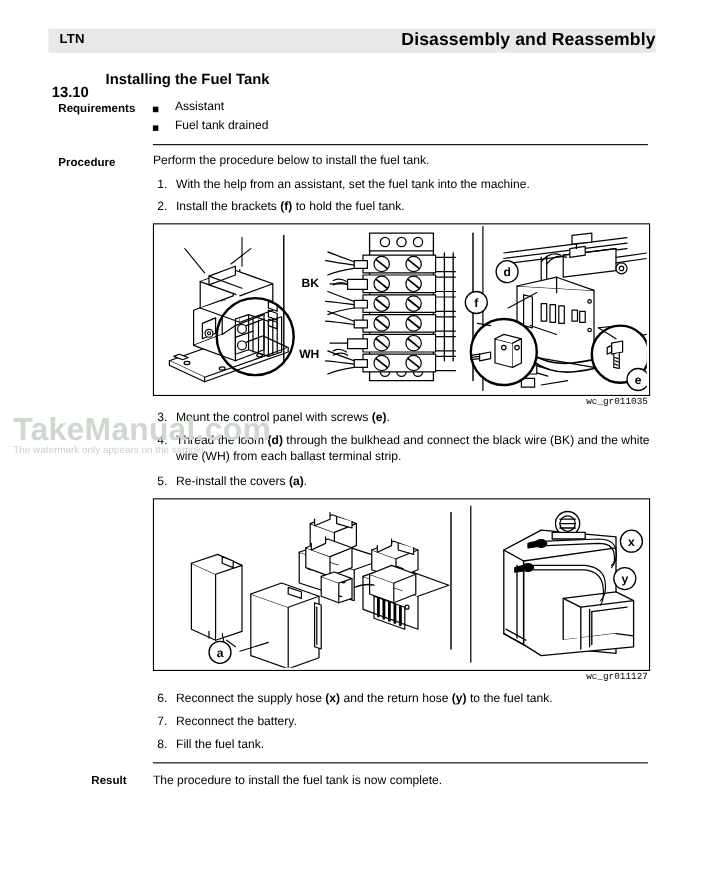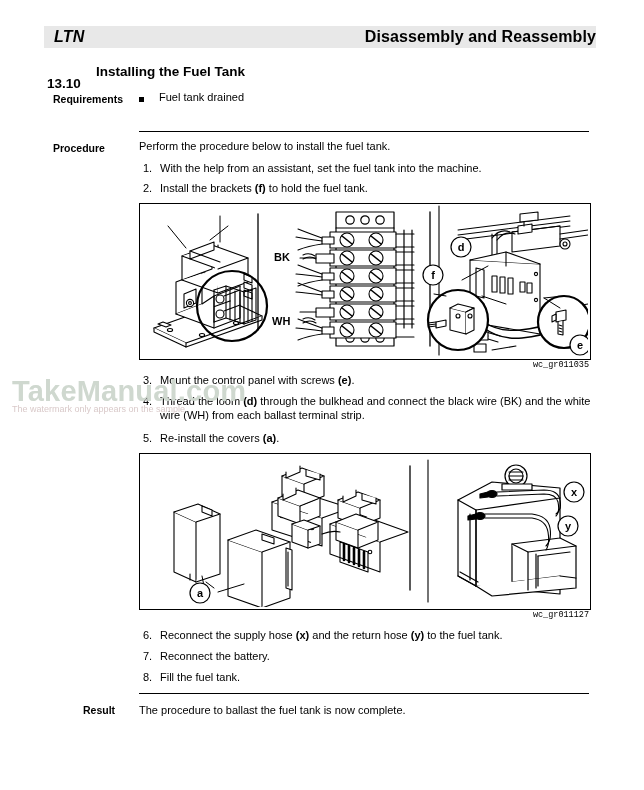--- a/index.html
+++ b/index.html
@@ -14,21 +14,21 @@
   }
   .page{position:absolute;left:0;top:0;width:644px;height:790px;}
 
   
   .header-band{
     position:absolute;left:44px;top:26px;width:552px;height:22px;
     background:#e8e8e8;
   }
   .header-left{
     position:absolute;left:54px;top:28px;
-    font-size:16px;font-weight:bold;letter-spacing:0.2px;font-style:italic;
+    font-size:12px;font-weight:bold;letter-spacing:0.2px;
   }
   .header-right{
     position:absolute;right:48px;top:28px;
     font-size:16px;font-weight:bold;text-align:right;letter-spacing:0.1px;
   }
 
   
   .sec-num{
     position:absolute;left:47px;top:64px;
     font-size:13.5px;font-weight:bold;margin-top:12px;
@@ -117,20 +117,24 @@
 
   <div class="header-band"></div>
   <div class="header-left">LTN</div>
   <div class="header-right">Disassembly and Reassembly</div>
 
   <div class="sec-num">13.10</div>
   <div class="sec-title">Installing the Fuel Tank</div>
 
   <div class="lbl lbl-req">Requirements</div>
   <div class="req-list">
+    <div class="req-item">
+      <span class="req-bullet"></span>
+      <span class="req-text">Assistant</span>
+    </div>
     <div class="req-item">
       <span class="req-bullet"></span>
       <span class="req-text">Fuel tank drained</span>
     </div>
   </div>
 
   <div class="rule rule-1"></div>
 
   <div class="lbl lbl-proc">Procedure</div>
   <div class="intro">Perform the procedure below to install the fuel tank.</div>
@@ -534,18 +538,18 @@
     <span class="t">Reconnect the battery.</span>
   </div>
   <div class="step s8">
     <span class="n">8.</span>
     <span class="t">Fill the fuel tank.</span>
   </div>
 
   <div class="rule rule-2"></div>
 
   <div class="lbl lbl-res">Result</div>
-  <div class="result-text">The procedure to ballast the fuel tank is now complete.</div>
+  <div class="result-text">The procedure to install the fuel tank is now complete.</div>
 
   <div class="wm">TakeManual.com</div>
   <div class="wm2">The watermark only appears on the sample</div>
 
 </div>
 
 </body></html>

